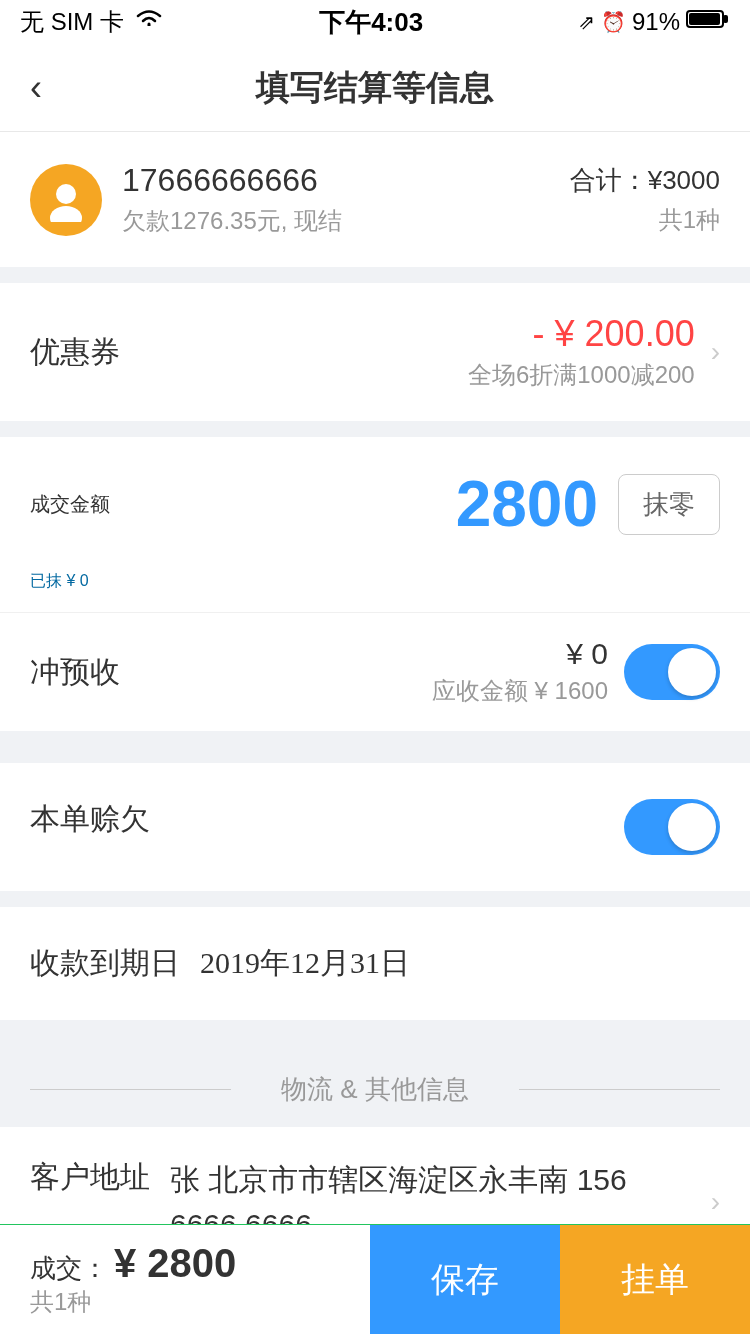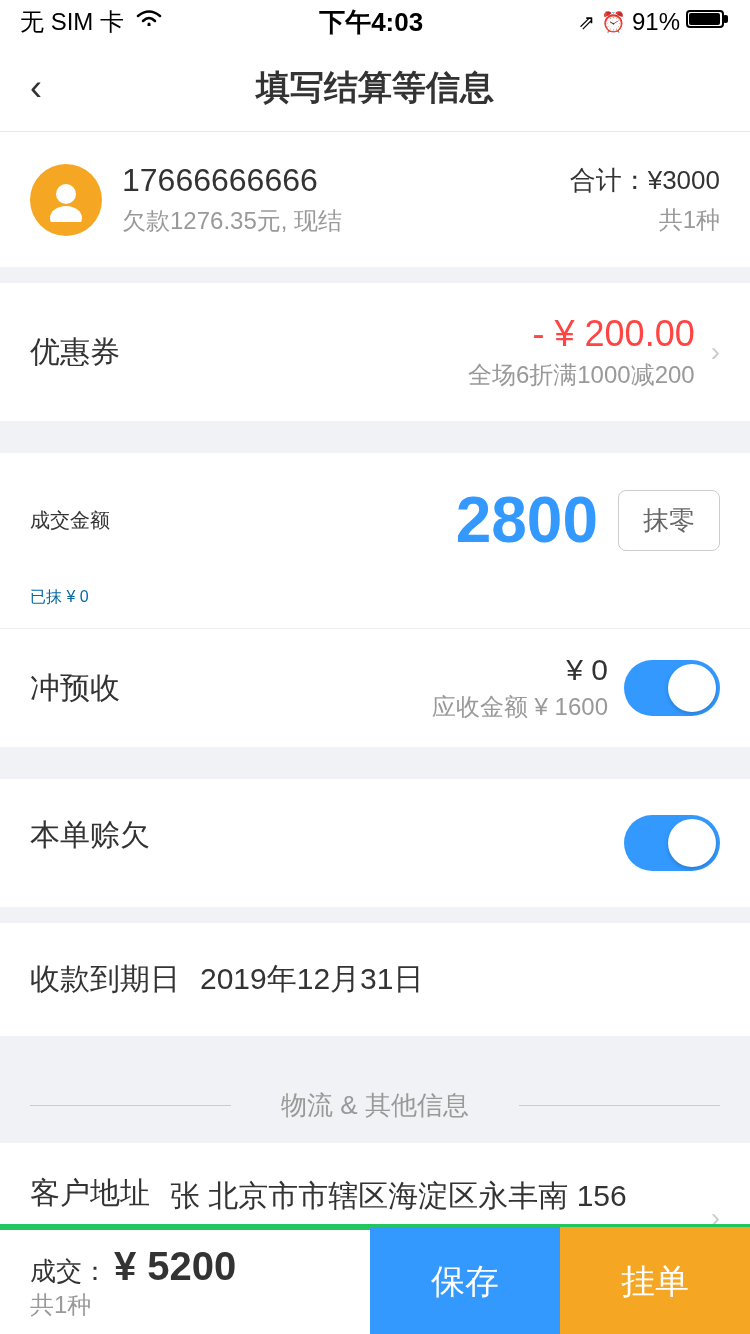--- a/index.html
+++ b/index.html
@@ -84,21 +84,21 @@
     .customer-info {}
     .customer-phone { font-size: 32px; font-weight: 500; color: #333; }
     .customer-sub { font-size: 24px; color: #999; margin-top: 6px; }
     .customer-right { text-align: right; }
     .total-label { font-size: 26px; color: #333; }
     .total-count { font-size: 24px; color: #999; margin-top: 6px; }
 
     
     .section {
       background: #fff;
-      margin-bottom: 16px;
+      margin-bottom: 0;
     }
 
     
     .row {
       display: flex;
       align-items: center;
       justify-content: space-between;
       padding: 30px 30px;
       border-bottom: 1px solid #f0f0f0;
     }
@@ -190,20 +190,21 @@
     .debt-label { font-size: 30px; color: #333; }
 
     
     .due-row {
       display: flex;
       align-items: center;
       padding: 36px 30px;
       background: #fff;
       margin-bottom: 16px;
       gap: 20px;
+      font-family: Liberation Serif, serif;
     }
     .due-label { font-size: 30px; color: #333; }
     .due-value { font-size: 30px; color: #333; }
 
     
     .divider-section {
       background: #f0f2f5;
       padding: 20px 0;
       display: flex;
       align-items: center;
@@ -241,21 +242,21 @@
     
     .bottom-bar {
       position: fixed;
       bottom: 0;
       left: 0;
       width: 750px;
       height: 110px;
       background: #fff;
       display: flex;
       align-items: center;
-      border-top: 6px solid #22c55e;
+      border-top: 1px solid #22c55e;
     }
     .bottom-left {
       flex: 1;
       padding: 0 30px;
     }
     .bottom-deal-label { font-size: 26px; color: #333; }
     .bottom-deal-amount { font-size: 40px; color: #333; font-weight: 600; }
     .bottom-deal-count { font-size: 24px; color: #999; }
     .bottom-btn {
       width: 190px;
@@ -395,19 +396,19 @@
   </div>
 
   <div class="gray-area"></div>
 
 </div>
 
 <div class="bottom-bar">
   <div class="bottom-left">
     <div style="display:flex; align-items:baseline; gap:6px;">
       <span class="bottom-deal-label">成交：</span>
-      <span class="bottom-deal-amount">¥ 5200</span>
+      <span class="bottom-deal-amount">¥ 2800</span>
     </div>
     <div class="bottom-deal-count">共1种</div>
   </div>
   <button class="bottom-btn btn-save">保存</button>
   <button class="bottom-btn btn-pending">挂单</button>
 </div>
 
 </body></html>

